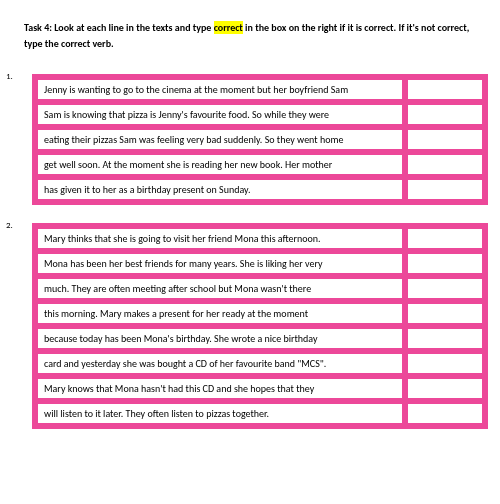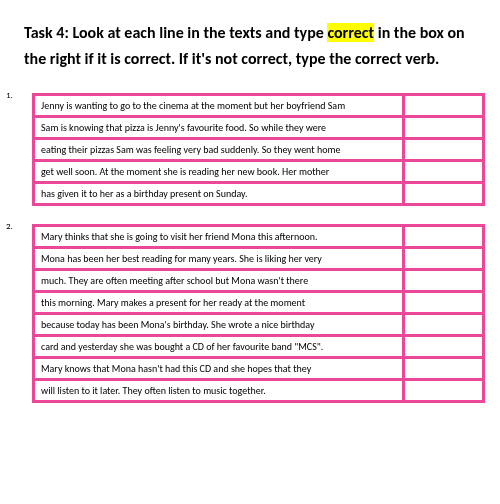--- a/index.html
+++ b/index.html
@@ -5,21 +5,21 @@
   * { box-sizing: border-box; }
   body {
     margin: 0;
     padding: 20px 18px 20px 10px;
     font-family: Calibri, "Segoe UI", Arial, sans-serif;
     width: 500px;
     background: #fff;
     color: #000;
   }
   .task-title {
-    font-size: 16px;
+    font-size: 10px;
     font-weight: 700;
     line-height: 1.6;
     margin-left: 14px;
     margin-bottom: 22px;
   }
   .hl {
     background: #ffff00;
   }
   .block {
     position: relative;
@@ -31,21 +31,21 @@
     top: -4px;
     font-size: 9px;
   }
   table {
     border-collapse: collapse;
     margin-left: 22px;
     width: 450px;
     table-layout: fixed;
   }
   td {
-    border: 3px solid #ec4899;
+    border: 6px solid #ec4899;
     font-size: 10px;
     line-height: 1.2;
     padding: 4px 6px 3px 6px;
     vertical-align: middle;
     height: 22px;
   }
   td.text-col { width: 370px; }
   td.ans-col { width: 80px; }
 </style>
 </head>
@@ -85,21 +85,21 @@
 
 <div class="block">
   <div class="num">2.</div>
   <table>
     <tbody>
         <tr>
           <td class="text-col">Mary thinks that she is going to visit her friend Mona this afternoon.</td>
           <td class="ans-col"></td>
         </tr>
     <tr>
-          <td class="text-col">Mona has been her best reading for many years. She is liking her very</td>
+          <td class="text-col">Mona has been her best friends for many years. She is liking her very</td>
           <td class="ans-col"></td>
         </tr>
     <tr>
           <td class="text-col">much. They are often meeting after school but Mona wasn't there</td>
           <td class="ans-col"></td>
         </tr>
     <tr>
           <td class="text-col">this morning. Mary makes a present for her ready at the moment</td>
           <td class="ans-col"></td>
         </tr>
@@ -109,18 +109,18 @@
         </tr>
     <tr>
           <td class="text-col">card and yesterday she was bought a CD of her favourite band "MCS".</td>
           <td class="ans-col"></td>
         </tr>
     <tr>
           <td class="text-col">Mary knows that Mona hasn't had this CD and she hopes that they</td>
           <td class="ans-col"></td>
         </tr>
     <tr>
-          <td class="text-col">will listen to it later. They often listen to music together.</td>
+          <td class="text-col">will listen to it later. They often listen to pizzas together.</td>
           <td class="ans-col"></td>
         </tr>
   </tbody>
     </table>
 </div>
 
 </body></html>

